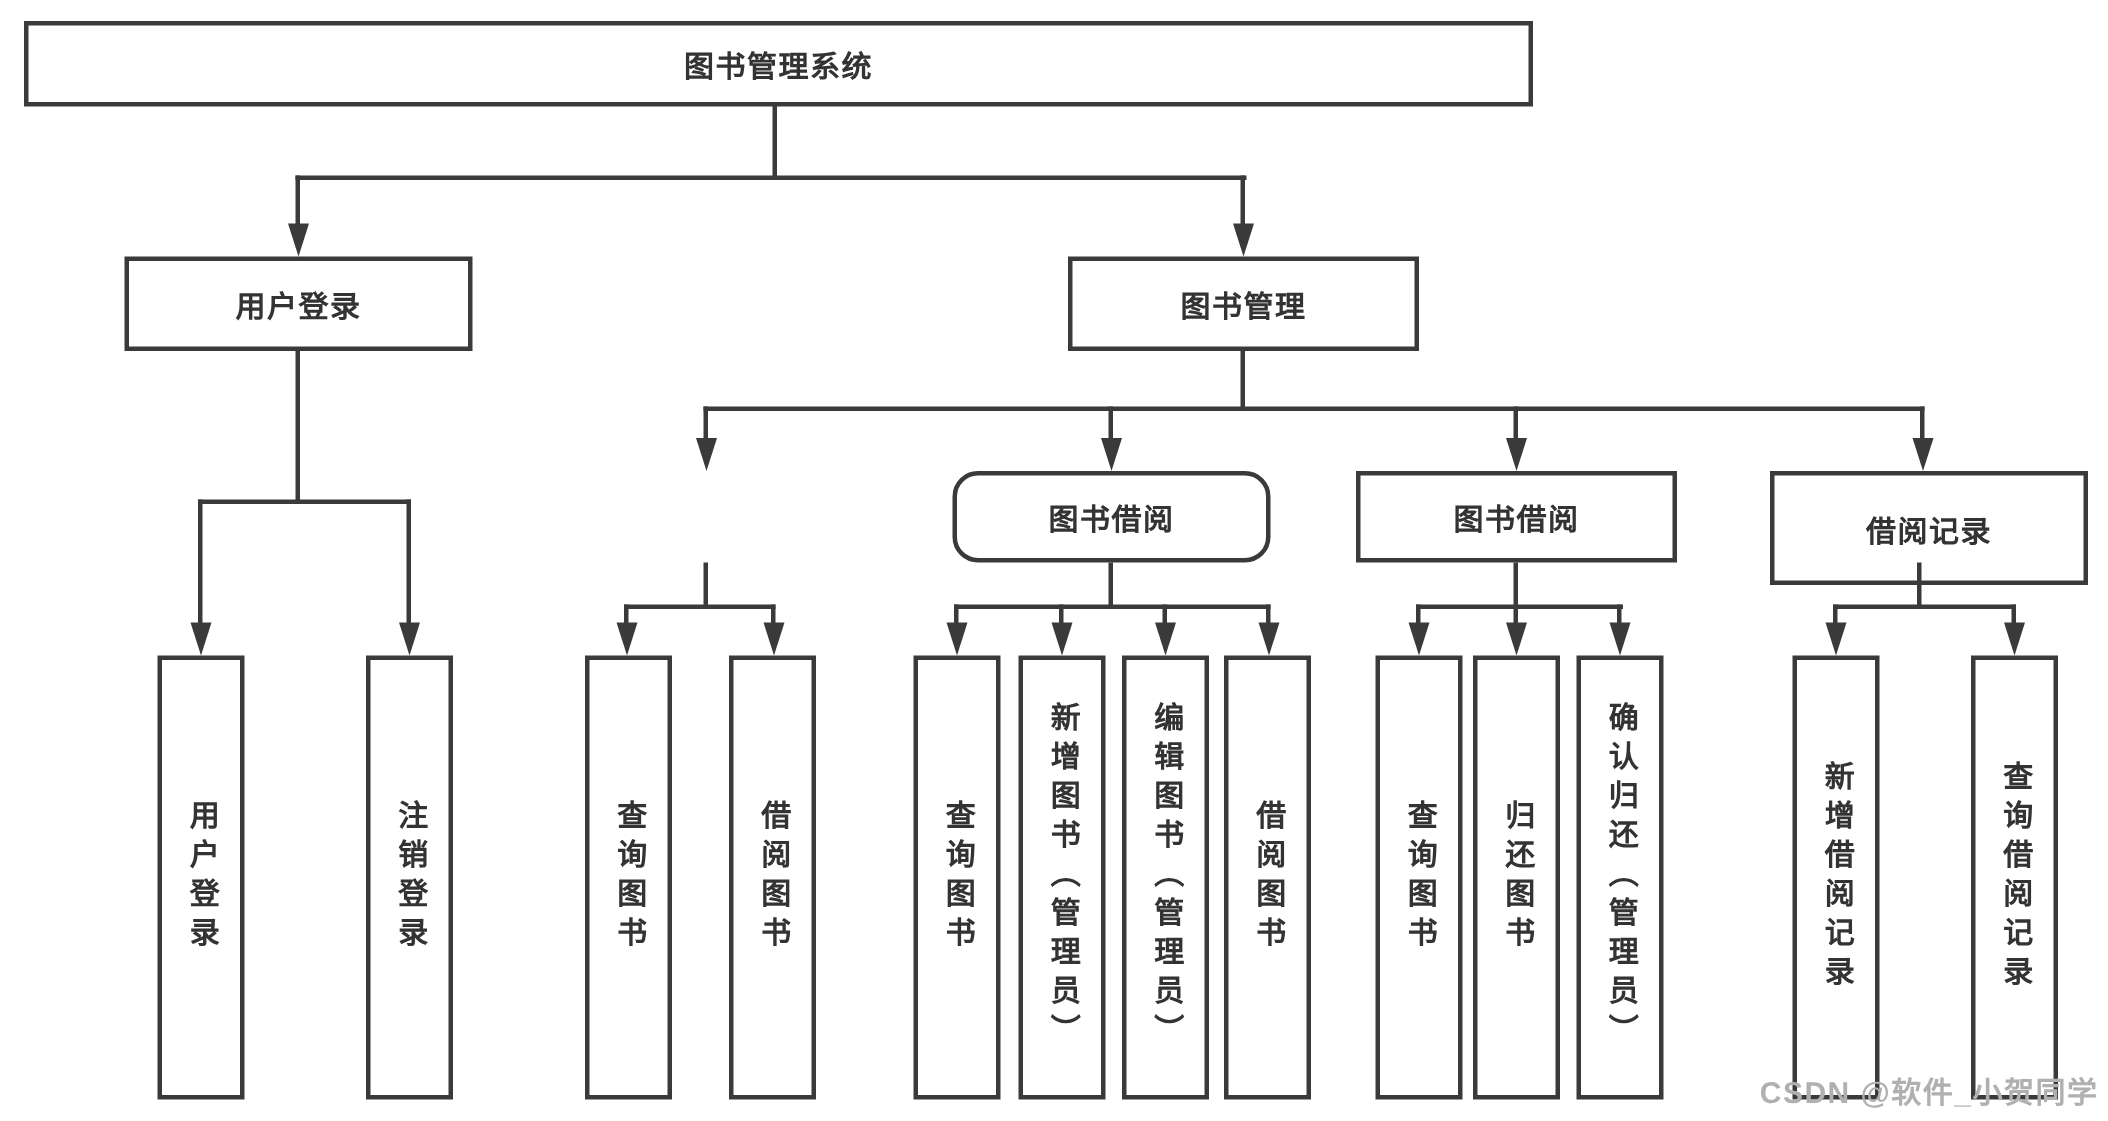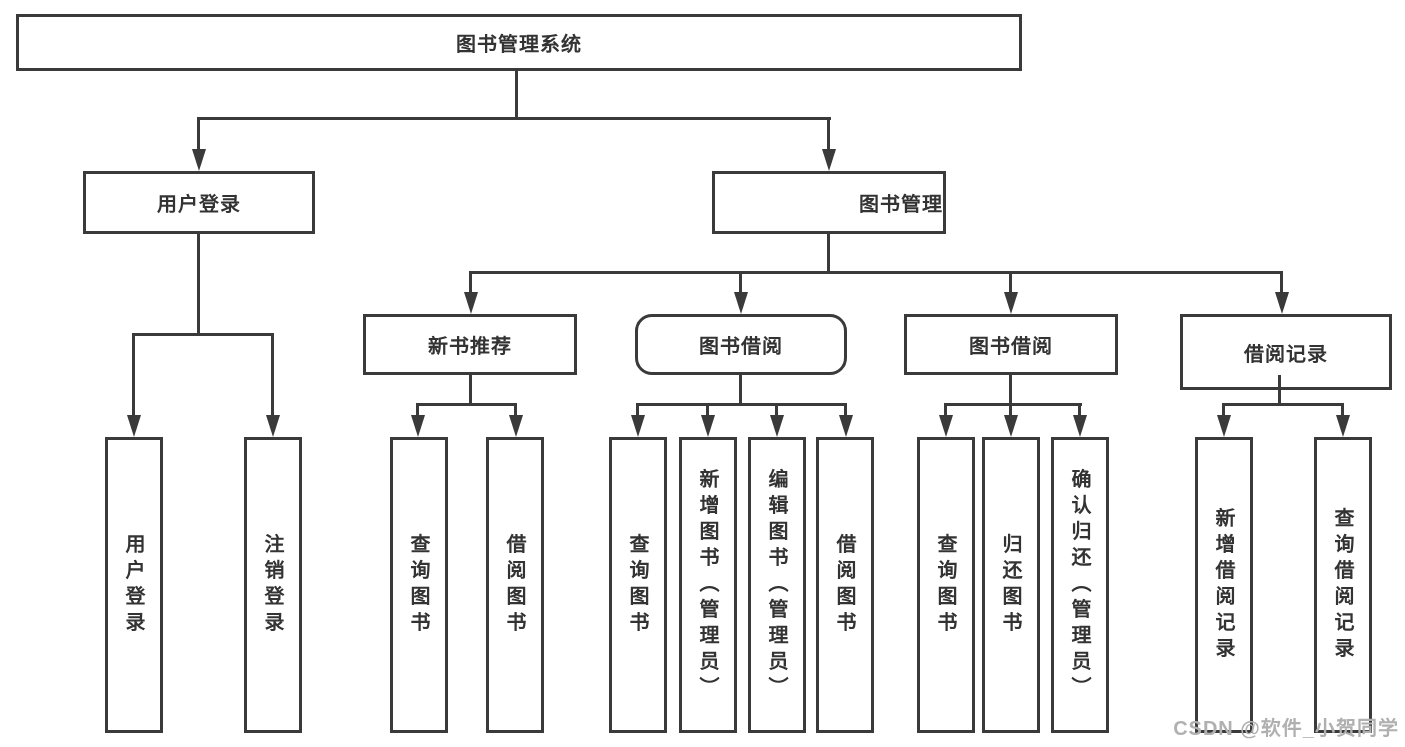--- a/index.html
+++ b/index.html
@@ -41,21 +41,21 @@
   <div class="vline" style="left:515px;top:70px;height:49px;"></div>
   <div class="hline" style="left:197px;top:117px;width:634px;"></div>
   <div class="vline" style="left:197px;top:117px;height:36px;"></div>
   <div class="arrow" style="left:192px;top:149px;"></div>
   <div class="vline" style="left:827px;top:117px;height:36px;"></div>
   <div class="arrow" style="left:822px;top:149px;"></div>
 
   <div class="box" style="left:83px;top:171px;width:232px;height:63px;">
     <span>用户登录</span>
   </div>
-  <div class="box" style="left:712px;top:171px;width:234px;height:63px;justify-content:flex-end;">
+  <div class="box" style="left:712px;top:171px;width:234px;height:63px;">
     <span>图书管理</span>
   </div>
 
   <div class="vline" style="left:197px;top:234px;height:102px;"></div>
   <div class="hline" style="left:132px;top:333px;width:142px;"></div>
   <div class="vline" style="left:132px;top:333px;height:84px;"></div>
   <div class="arrow" style="left:127px;top:415px;"></div>
   <div class="vline" style="left:271px;top:333px;height:84px;"></div>
   <div class="arrow" style="left:266px;top:415px;"></div>
 
@@ -63,23 +63,20 @@
   <div class="hline" style="left:469px;top:271px;width:814px;"></div>
   <div class="vline" style="left:469px;top:271px;height:23px;"></div>
   <div class="arrow" style="left:464px;top:292px;"></div>
   <div class="vline" style="left:739px;top:271px;height:23px;"></div>
   <div class="arrow" style="left:734px;top:292px;"></div>
   <div class="vline" style="left:1009px;top:271px;height:23px;"></div>
   <div class="arrow" style="left:1004px;top:292px;"></div>
   <div class="vline" style="left:1280px;top:271px;height:23px;"></div>
   <div class="arrow" style="left:1275px;top:292px;"></div>
 
-  <div class="box" style="left:363px;top:314px;width:214px;height:61px;">
-    <span>新书推荐</span>
-  </div>
   <div class="box" style="left:635px;top:314px;width:212px;height:61px;border-radius:17px;">
     <span>图书借阅</span>
   </div>
   <div class="box" style="left:904px;top:314px;width:214px;height:61px;">
     <span>图书借阅</span>
   </div>
   <div class="box" style="left:1180px;top:314px;width:212px;height:76px;">
     <span>借阅记录</span>
   </div>
 

